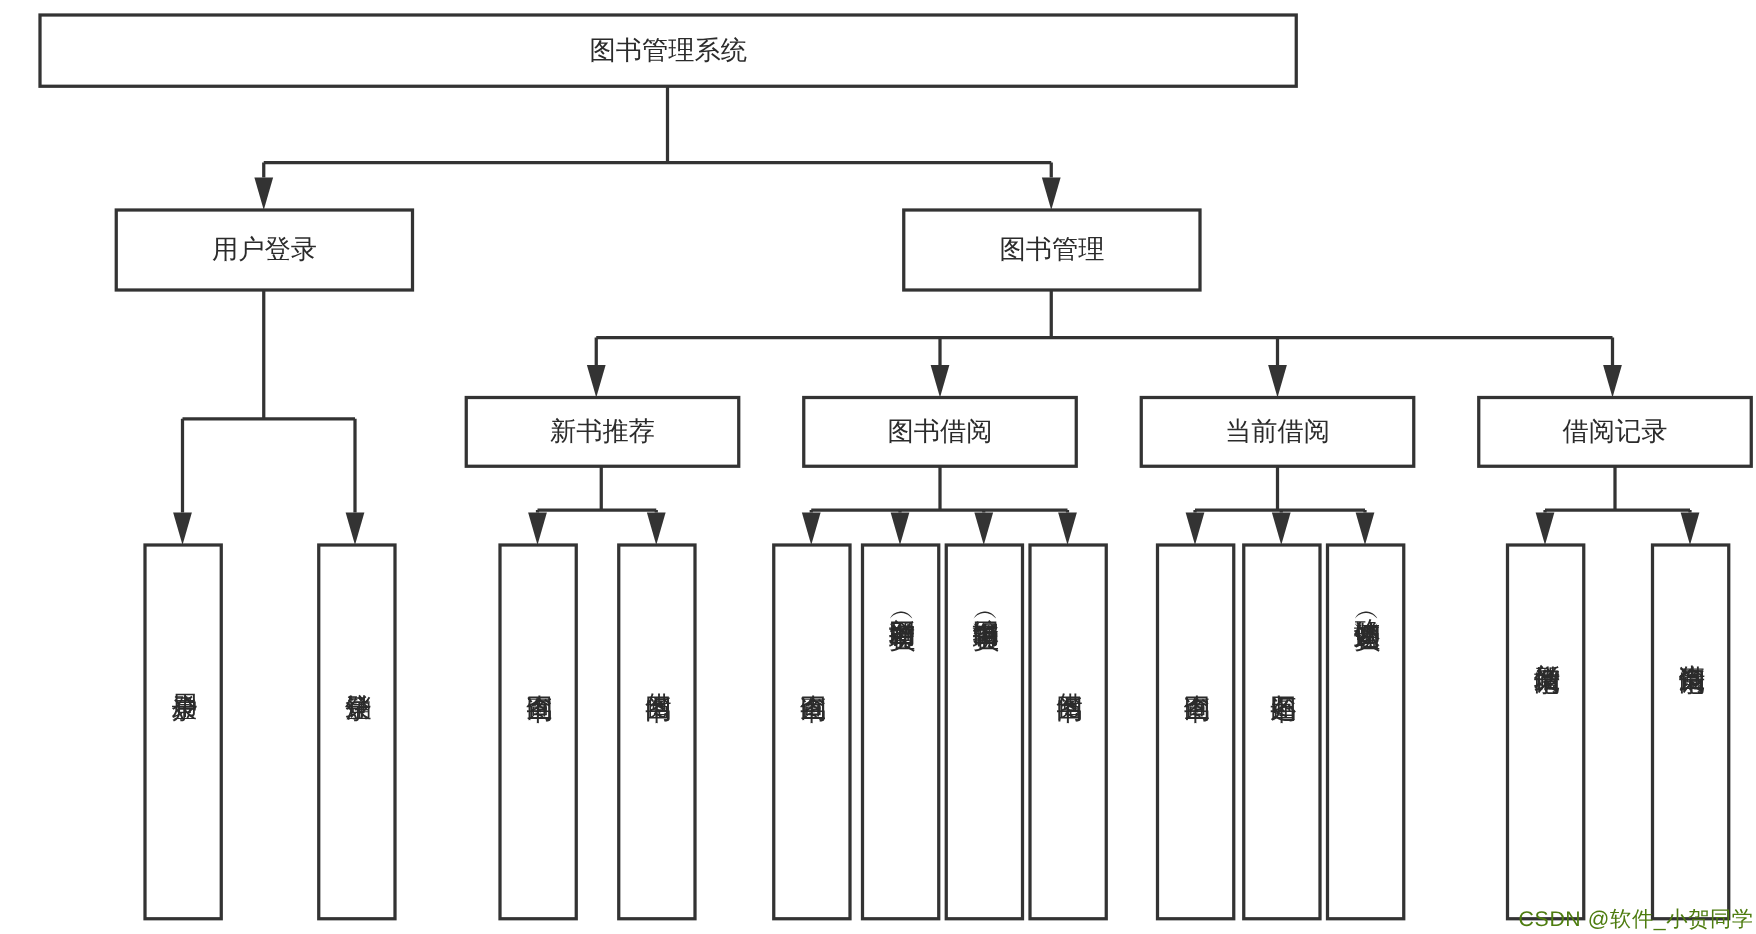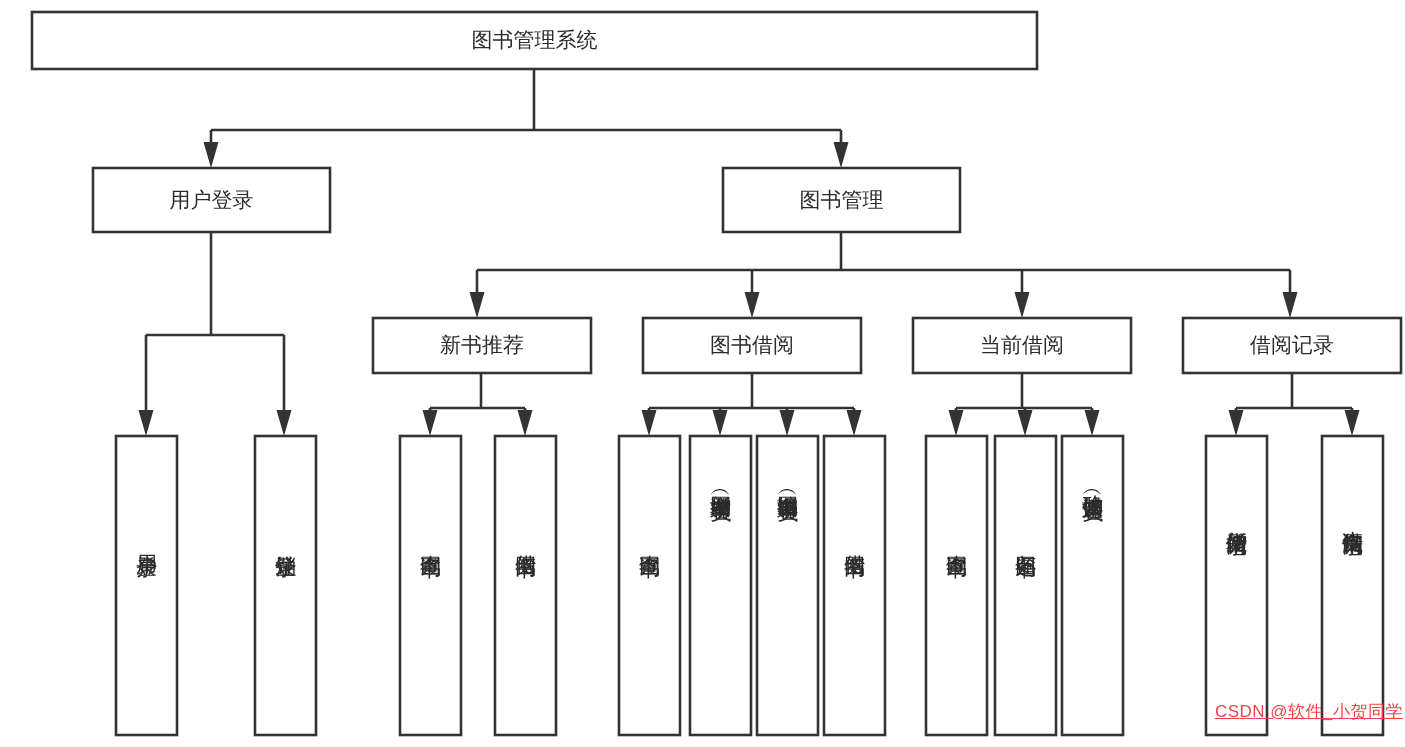--- a/index.html
+++ b/index.html
@@ -58,28 +58,27 @@
     font-family: "Liberation Sans", "DejaVu Sans", sans-serif;
     font-size: 21px;
     line-height: 1.16;
     color: #2b2b2b;
     letter-spacing: 1px;
     white-space: nowrap;
   }
   .watermark {
     position: absolute;
     right: 14px;
-    bottom: 24px;
+    bottom: 0;
     font-family: "Liberation Sans", "DejaVu Sans", sans-serif;
     font-size: 17px;
-    color: #ef4444;
+    color: #4d7c0f;
     letter-spacing: 0.5px;
     user-select: none;
     pointer-events: none;
-    text-decoration: underline;
   }
 </style>
 </head>
 <body>
 
 <div id="canvas">
 
   <svg id="diagram-svg" viewBox="0 0 1405 747" xmlns="http://www.w3.org/2000/svg">
     <g id="connectors-layer">
         <line x1="522" y1="69" x2="522" y2="130" class="conn"></line>

